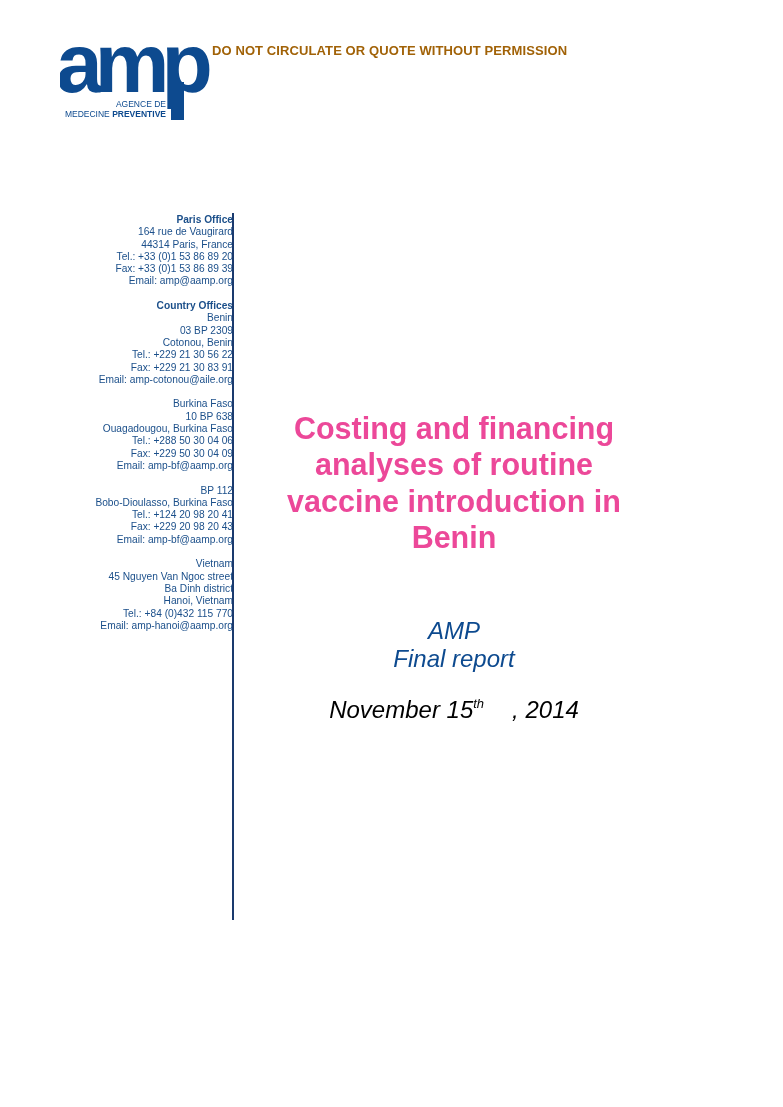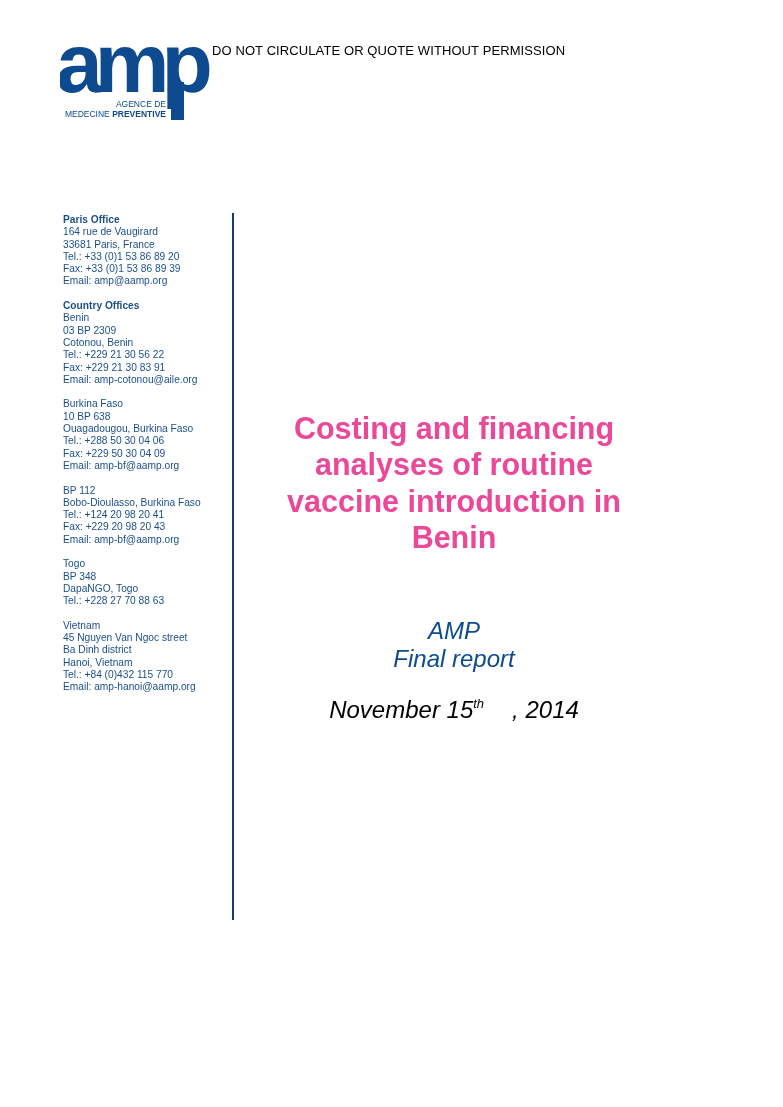--- a/index.html
+++ b/index.html
@@ -1,20 +1,20 @@
 <!DOCTYPE html>
 <html><head>
 <meta charset="utf-8">
 <style>
   html, body { margin: 0; padding: 0; background: #ffffff; }
   body { width: 783px; height: 1107px; position: relative; overflow: hidden;
          font-family: "Liberation Sans", sans-serif; }
   .logo { position: absolute; left: 60px; top: 38px; width: 155px; height: 82px; }
-  .notice { position: absolute; left: 212px; top: 43px; font-size: 13px; color: #000000; letter-spacing: 0.1px; }
-  .sidebar { position: absolute; left: 63px; top: 214px; width: 170px; font-size: 10.2px; line-height: 12.3px; color: #1b4f8a; }
+  .notice { position: absolute; left: 212px; top: 43px; font-size: 13px; color: #a16207; letter-spacing: 0.1px; font-weight: bold; }
+  .sidebar { position: absolute; left: 63px; top: 214px; width: 170px; font-size: 10.2px; line-height: 12.3px; color: #1b4f8a; text-align: right; }
   .office { margin-bottom: 12.3px; }
   .office .head { font-weight: bold; color: #1b4f8a; }
   .vline { position: absolute; left: 232px; top: 213px; width: 1.5px; height: 707px; background: #1a3a6e; }
   .title { position: absolute; left: 262px; top: 410px; width: 384px; text-align: center;
            color: #ec4899; font-weight: bold; font-size: 30.5px; line-height: 36.3px; }
   .sub { position: absolute; left: 262px; width: 384px; text-align: center; color: #0d4a8f;
          font-style: italic; font-size: 24px; line-height: 28px; }
   .date { position: absolute; left: 262px; top: 696px; width: 384px; text-align: center; color: #000;
           font-style: italic; font-size: 24px; }
   .date sup { font-size: 13px; vertical-align: 10px; margin-right: 28px; }
@@ -30,21 +30,21 @@
     <text x="106" y="79" text-anchor="end" font-family="Liberation Sans, sans-serif" font-size="8.5" fill="#0d4a8f"><tspan>MEDECINE</tspan> <tspan font-weight="bold">PREVENTIVE</tspan></text>
   </svg>
 </div>
 
 <div class="notice">DO NOT CIRCULATE OR QUOTE WITHOUT PERMISSION</div>
 
 <div class="sidebar" id="sidebar">
     <div class="office">
       <div class="head">Paris Office</div>
       <div>164 rue de Vaugirard</div>
-      <div>33681 Paris, France</div>
+      <div>44314 Paris, France</div>
       <div>Tel.: +33 (0)1 53 86 89 20</div>
       <div>Fax: +33 (0)1 53 86 89 39</div>
       <div>Email: amp@aamp.org</div>
     </div>
     <div class="office">
       <div class="head">Country Offices</div>
       <div>Benin</div>
       <div>03 BP 2309</div>
       <div>Cotonou, Benin</div>
       <div>Tel.: +229 21 30 56 22</div>
@@ -60,26 +60,20 @@
       <div>Email: amp-bf@aamp.org</div>
     </div>
     <div class="office">
       <div>BP 112</div>
       <div>Bobo-Dioulasso, Burkina Faso</div>
       <div>Tel.: +124 20 98 20 41</div>
       <div>Fax: +229 20 98 20 43</div>
       <div>Email: amp-bf@aamp.org</div>
     </div>
     <div class="office">
-      <div>Togo</div>
-      <div>BP 348</div>
-      <div>DapaNGO, Togo</div>
-      <div>Tel.: +228 27 70 88 63</div>
-    </div>
-    <div class="office">
       <div>Vietnam</div>
       <div>45 Nguyen Van Ngoc street</div>
       <div>Ba Dinh district</div>
       <div>Hanoi, Vietnam</div>
       <div>Tel.: +84 (0)432 115 770</div>
       <div>Email: amp-hanoi@aamp.org</div>
     </div>
   </div>
 
 <div class="vline"></div>

